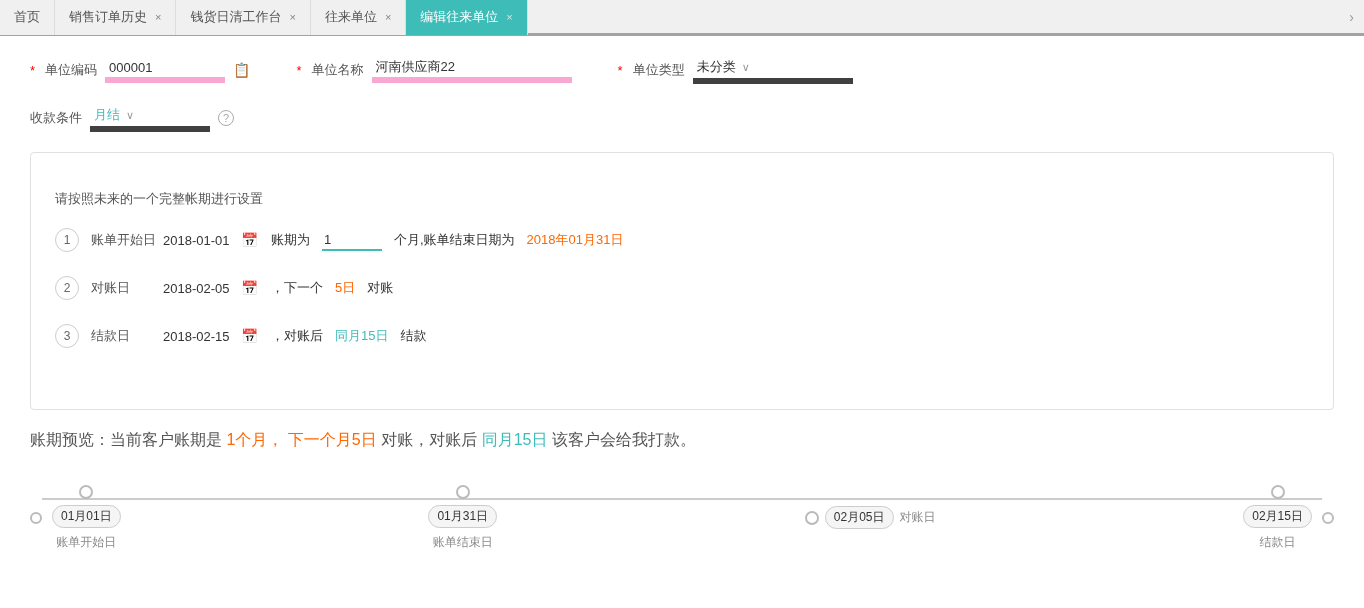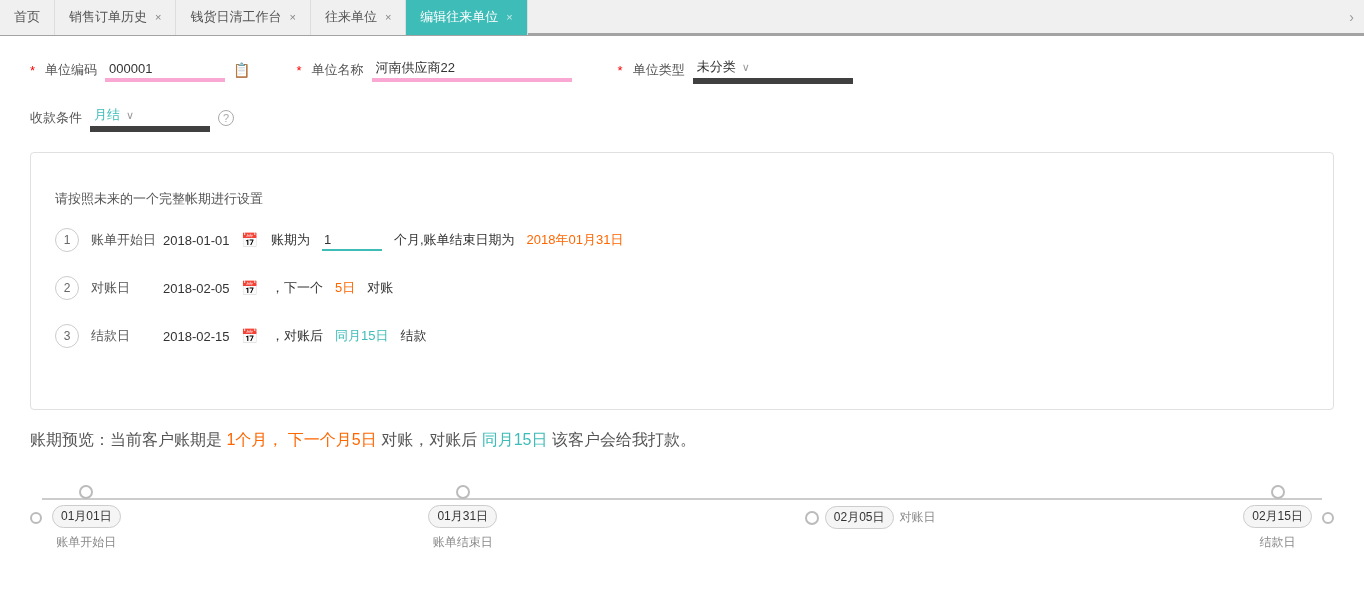--- a/index.html
+++ b/index.html
@@ -107,21 +107,21 @@
       content: '';
       width: 6px;
       height: 6px;
       border-radius: 50%;
       background: #3dbcb8;
     }
 
     
     .text-input {
       border: none;
-      border-bottom: 4px solid #f9a8d4;
+      border-bottom: 6px solid #f9a8d4;
       outline: none;
       padding: 2px 4px;
       font-size: 13px;
       color: #333;
       background: transparent;
       width: 120px;
     }
     .text-input.wide { width: 200px; }
 
     

